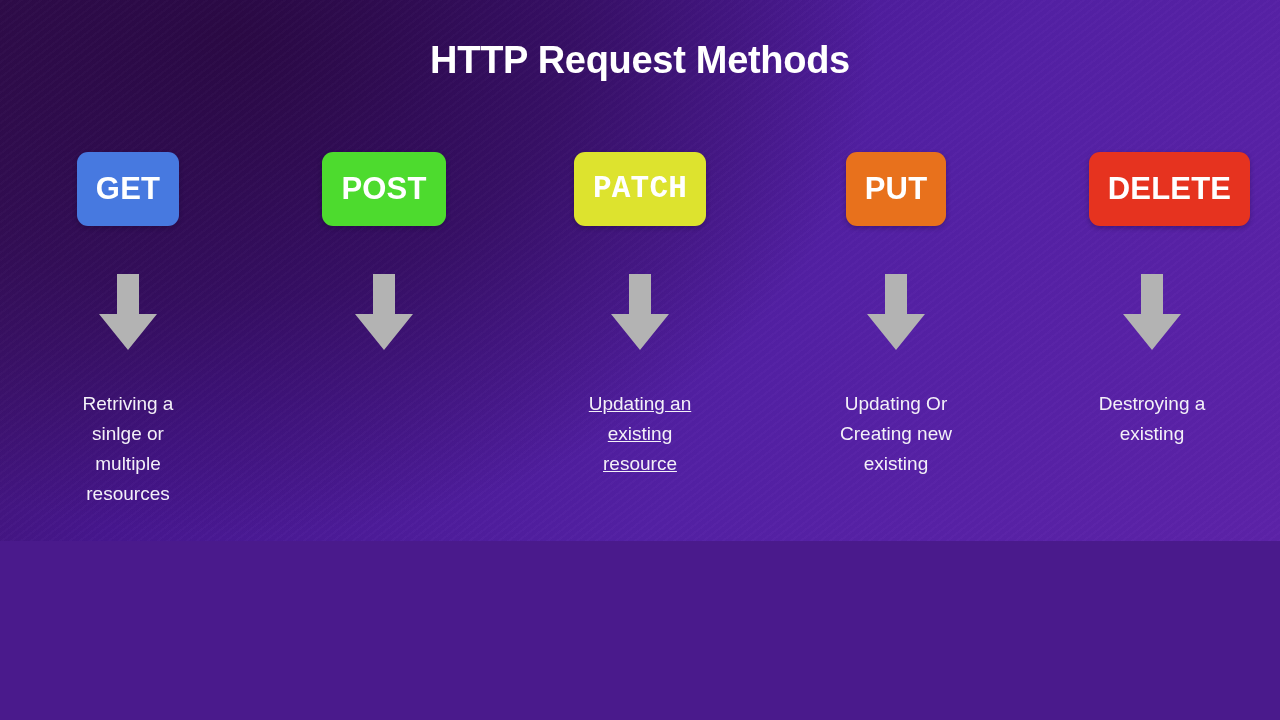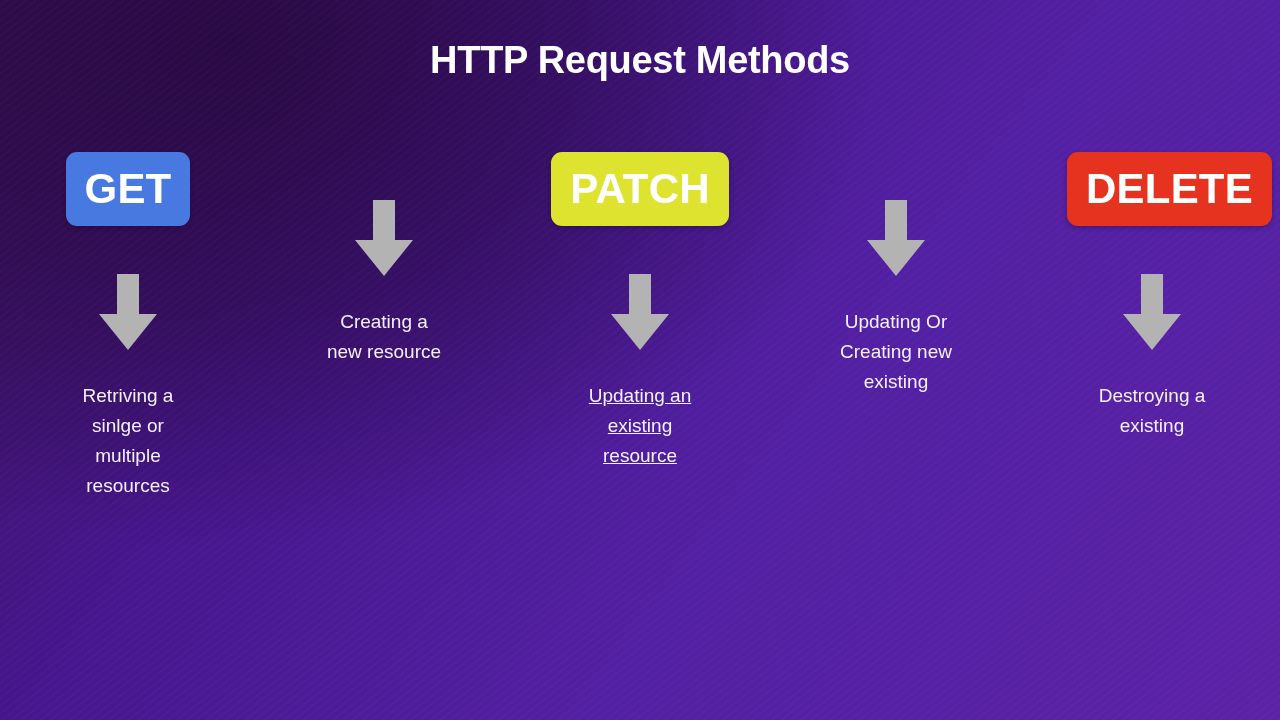--- a/index.html
+++ b/index.html
@@ -10,21 +10,21 @@
     width: 1280px;
     height: 720px;
     overflow: hidden;
     font-family: "Liberation Sans", sans-serif;
     background: #4a1a8c;
   }
 
   #slide {
     position: relative;
     width: 1280px;
-    height: 720px;
+    height: 541px;
     background:
       radial-gradient(ellipse 900px 700px at 18% 6%, rgba(40, 8, 64, 0.92) 0%, rgba(40, 8, 64, 0.55) 38%, rgba(40, 8, 64, 0) 72%),
       linear-gradient(127deg, #3a1259 0%, #46168e 30%, #5320a4 62%, #5c22a8 100%);
     overflow: hidden;
   }
 
   
   #slide::before {
     content: "";
     position: absolute;
@@ -72,42 +72,42 @@
 
   .badge {
     height: 74px;
     border-radius: 11px;
     display: flex;
     align-items: center;
     justify-content: center;
     padding: 0 19px;
     box-sizing: border-box;
     color: #ffffff;
-    font-size: 42px;
+    font-size: 31px;
     font-weight: bold;
     letter-spacing: 0.2px;
     line-height: 74px;
     white-space: nowrap;
     box-shadow: 0 2px 5px rgba(20, 4, 38, 0.30);
   }
 
   .arrow-wrap {
     margin-top: 48px;
     width: 58px;
     height: 76px;
   }
 
   .arrow-wrap svg {
     display: block;
     width: 58px;
     height: 76px;
   }
 
   .caption {
-    margin-top: 31px;
+    margin-top: 39px;
     width: 175px;
     text-align: center;
     color: #f4f1f8;
     font-size: 19px;
     font-weight: normal;
     line-height: 30px;
     white-space: pre-line;
   }
 </style>
 </head>
@@ -126,42 +126,42 @@
           <polygon points="18,0 40,0 40,40 58,40 29,76 0,40 18,40" fill="#b3b3b3"></polygon>
         </svg>
       </div>
       <div class="caption" style="color: rgb(244, 241, 248);">Retriving a
 sinlge or
 multiple
 resources</div>
     </div>
 
     <div class="column">
+      <div class="badge" style="background-color: rgb(77, 219, 46); color: rgb(255, 255, 255);">POST</div>
       <div class="arrow-wrap">
         <svg viewBox="0 0 58 76" xmlns="http://www.w3.org/2000/svg">
           <polygon points="18,0 40,0 40,40 58,40 29,76 0,40 18,40" fill="#b3b3b3"></polygon>
         </svg>
       </div>
-      <div class="caption" style="color: rgb(244, 241, 248);">Creating a
-new resource</div>
     </div>
 
     <div class="column">
-      <div class="badge" style="background-color: rgb(221, 227, 46); color: rgb(255, 255, 255);">PATCH</div>
+      <div class="badge" style="background-color: rgb(221, 227, 46); color: rgb(255, 255, 255); font-family: Liberation Mono, monospace;">PATCH</div>
       <div class="arrow-wrap">
         <svg viewBox="0 0 58 76" xmlns="http://www.w3.org/2000/svg">
           <polygon points="18,0 40,0 40,40 58,40 29,76 0,40 18,40" fill="#b3b3b3"></polygon>
         </svg>
       </div>
       <div class="caption" style="color: rgb(244, 241, 248); text-decoration: underline;">Updating an
 existing
 resource</div>
     </div>
 
     <div class="column">
+      <div class="badge" style="background-color: rgb(232, 113, 28); color: rgb(255, 255, 255);">PUT</div>
       <div class="arrow-wrap">
         <svg viewBox="0 0 58 76" xmlns="http://www.w3.org/2000/svg">
           <polygon points="18,0 40,0 40,40 58,40 29,76 0,40 18,40" fill="#b3b3b3"></polygon>
         </svg>
       </div>
       <div class="caption" style="color: rgb(244, 241, 248);">Updating Or
 Creating new
 existing</div>
     </div>
 

